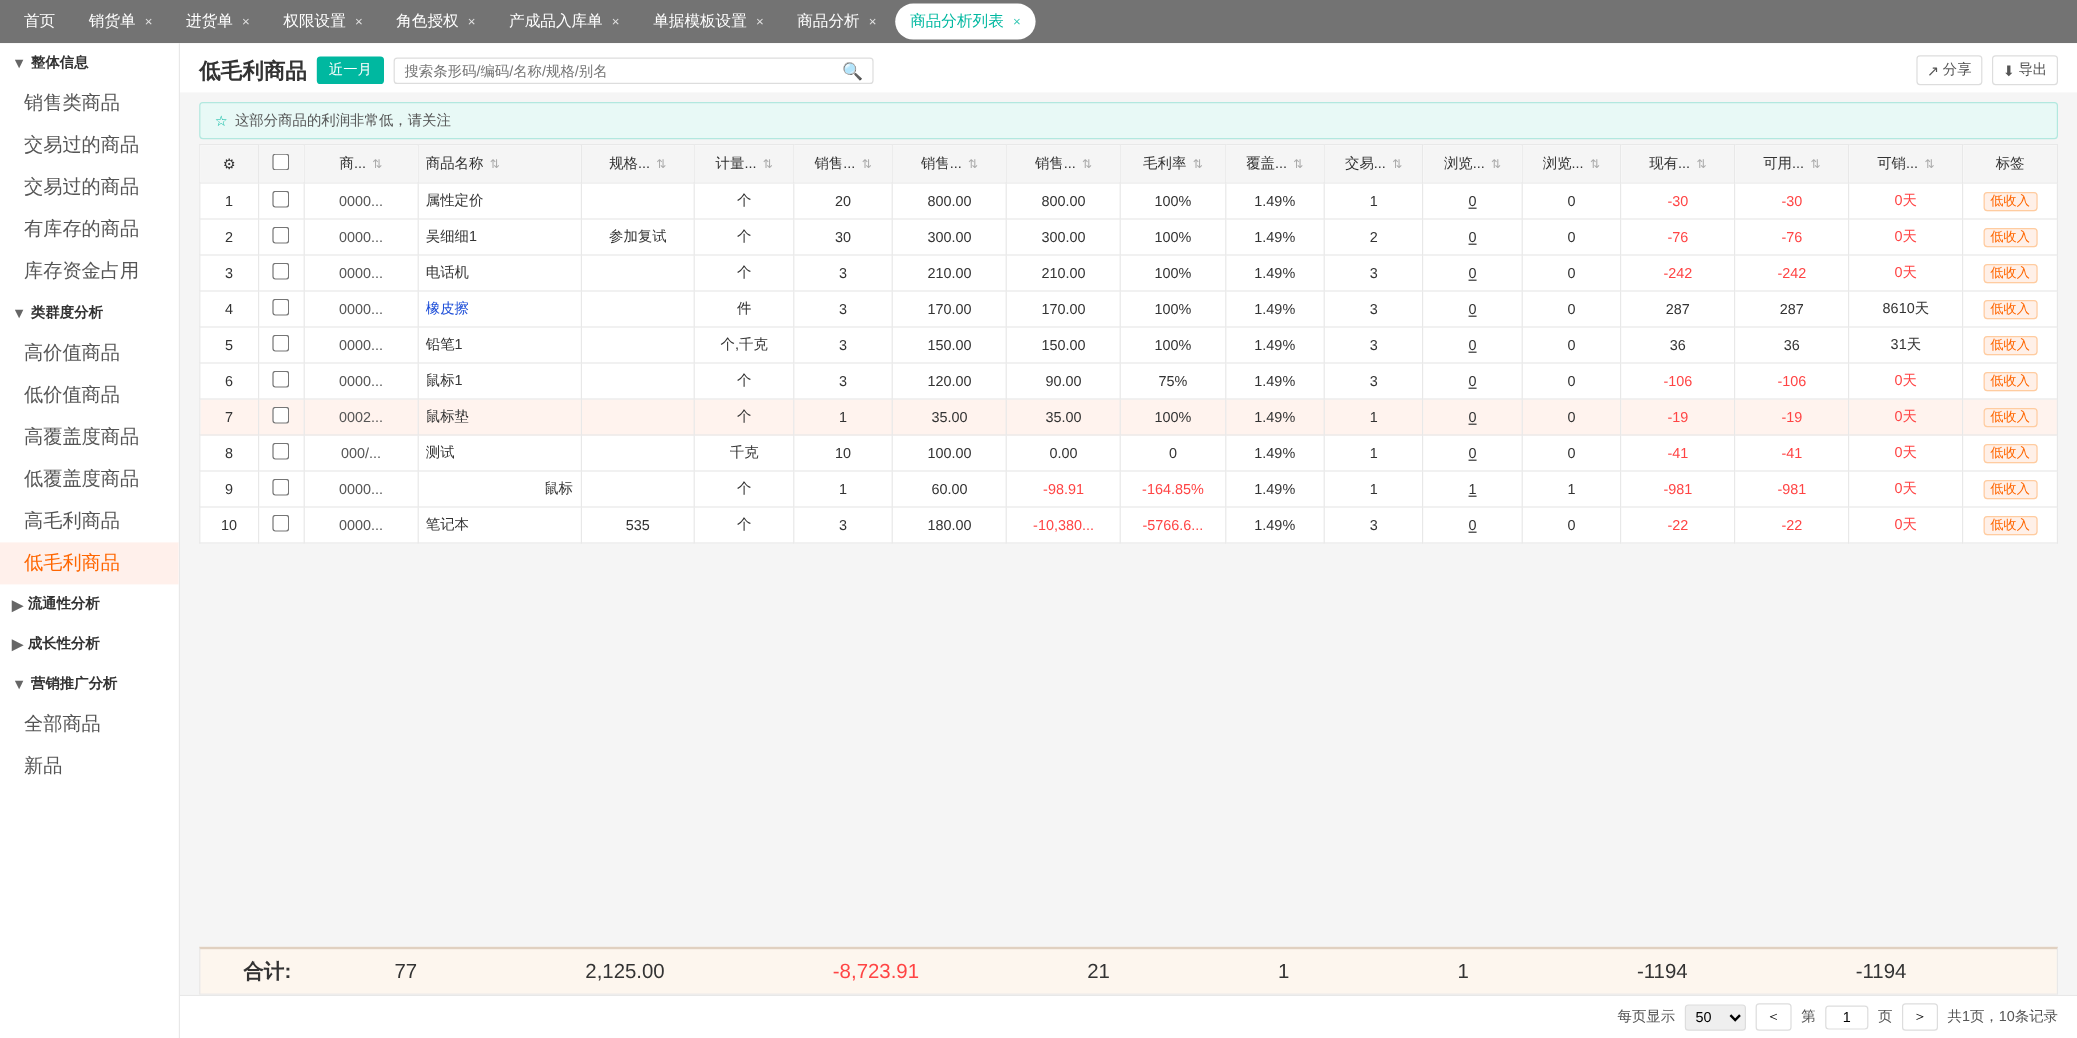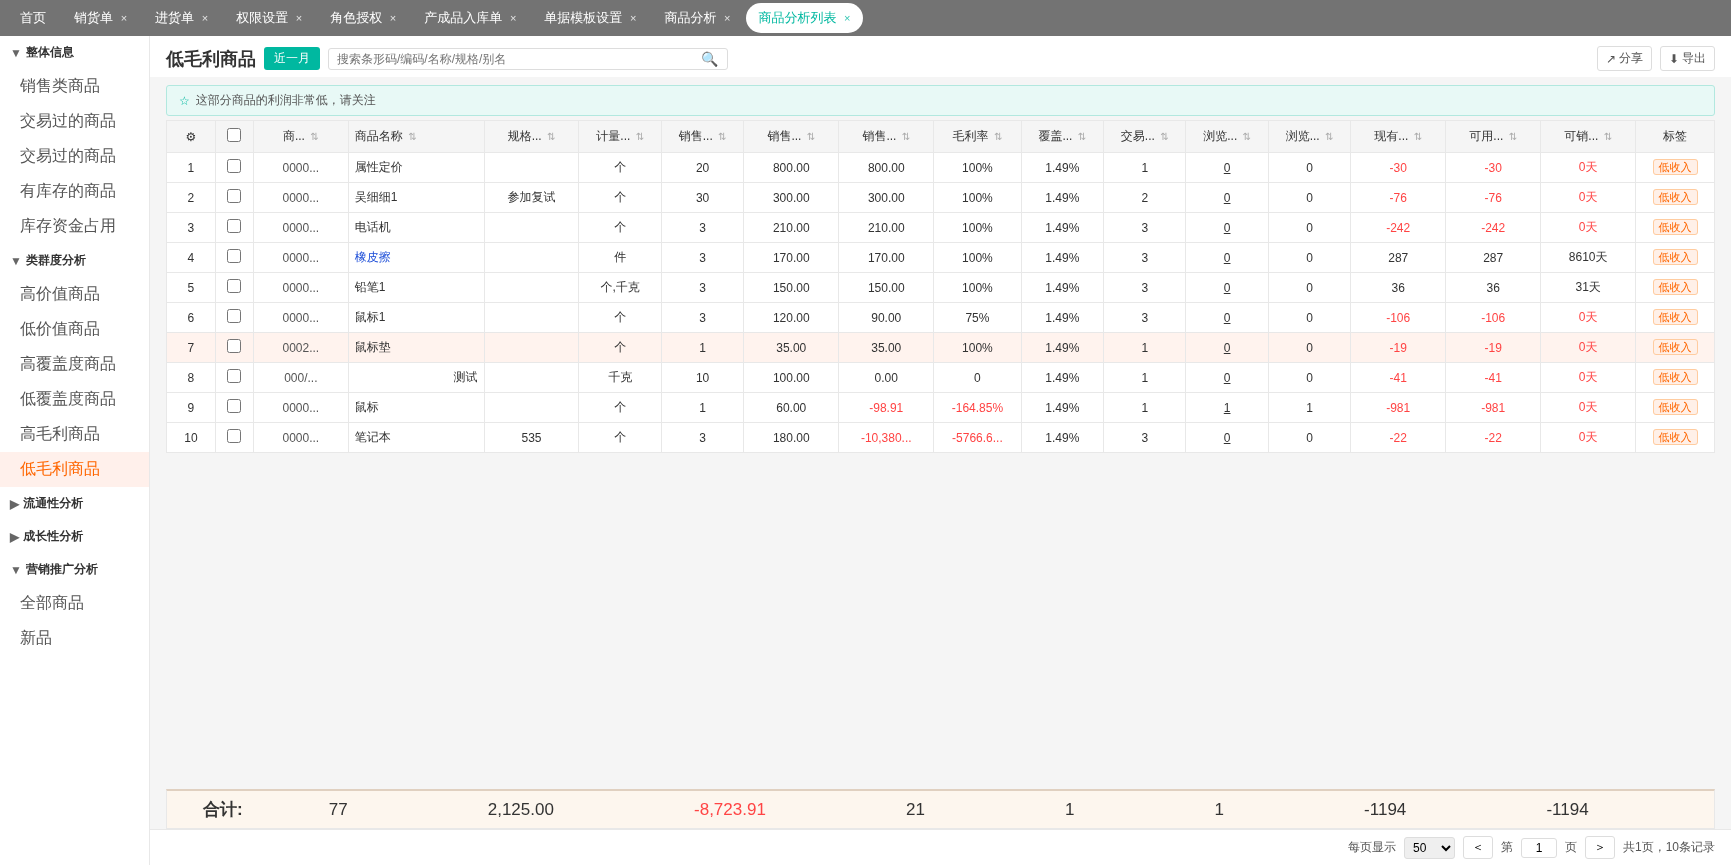--- a/index.html
+++ b/index.html
@@ -487,41 +487,41 @@
       <td>0</td>
       <td class="red-text">-19</td>
       <td class="red-text">-19</td>
       <td class="red-text" style="color: rgb(255, 68, 68);">0天</td>
       <td><span class="tag-low">低收入</span></td>
     </tr>
             <tr>
       <td>8</td>
       <td><input type="checkbox" class="checkbox" style=""></td>
       <td style="color:#555;">000/...</td>
-      <td style="text-align:right; cursor:pointer; color:#333;">测试</td>
+      <td style="text-align:left; cursor:pointer; color:#333;">测试</td>
       <td></td>
       <td>千克</td>
       <td>10</td>
       <td>100.00</td>
       <td class="">0.00</td>
       <td class="">0</td>
       <td>1.49%</td>
       <td>1</td>
       <td><span class="underline">0</span></td>
       <td>0</td>
       <td class="red-text">-41</td>
       <td class="red-text">-41</td>
       <td class="red-text" style="color: rgb(255, 68, 68);">0天</td>
       <td><span class="tag-low">低收入</span></td>
     </tr>
             <tr>
       <td>9</td>
       <td><input type="checkbox" class="checkbox" style=""></td>
       <td style="color:#555;">0000...</td>
-      <td style="text-align:left; cursor:pointer; color:#333;">鼠标</td>
+      <td style="text-align:right; cursor:pointer; color:#333;">鼠标</td>
       <td></td>
       <td>个</td>
       <td>1</td>
       <td>60.00</td>
       <td class="red-text">-98.91</td>
       <td class="red-text">-164.85%</td>
       <td>1.49%</td>
       <td>1</td>
       <td><span class="underline">1</span></td>
       <td>1</td>

